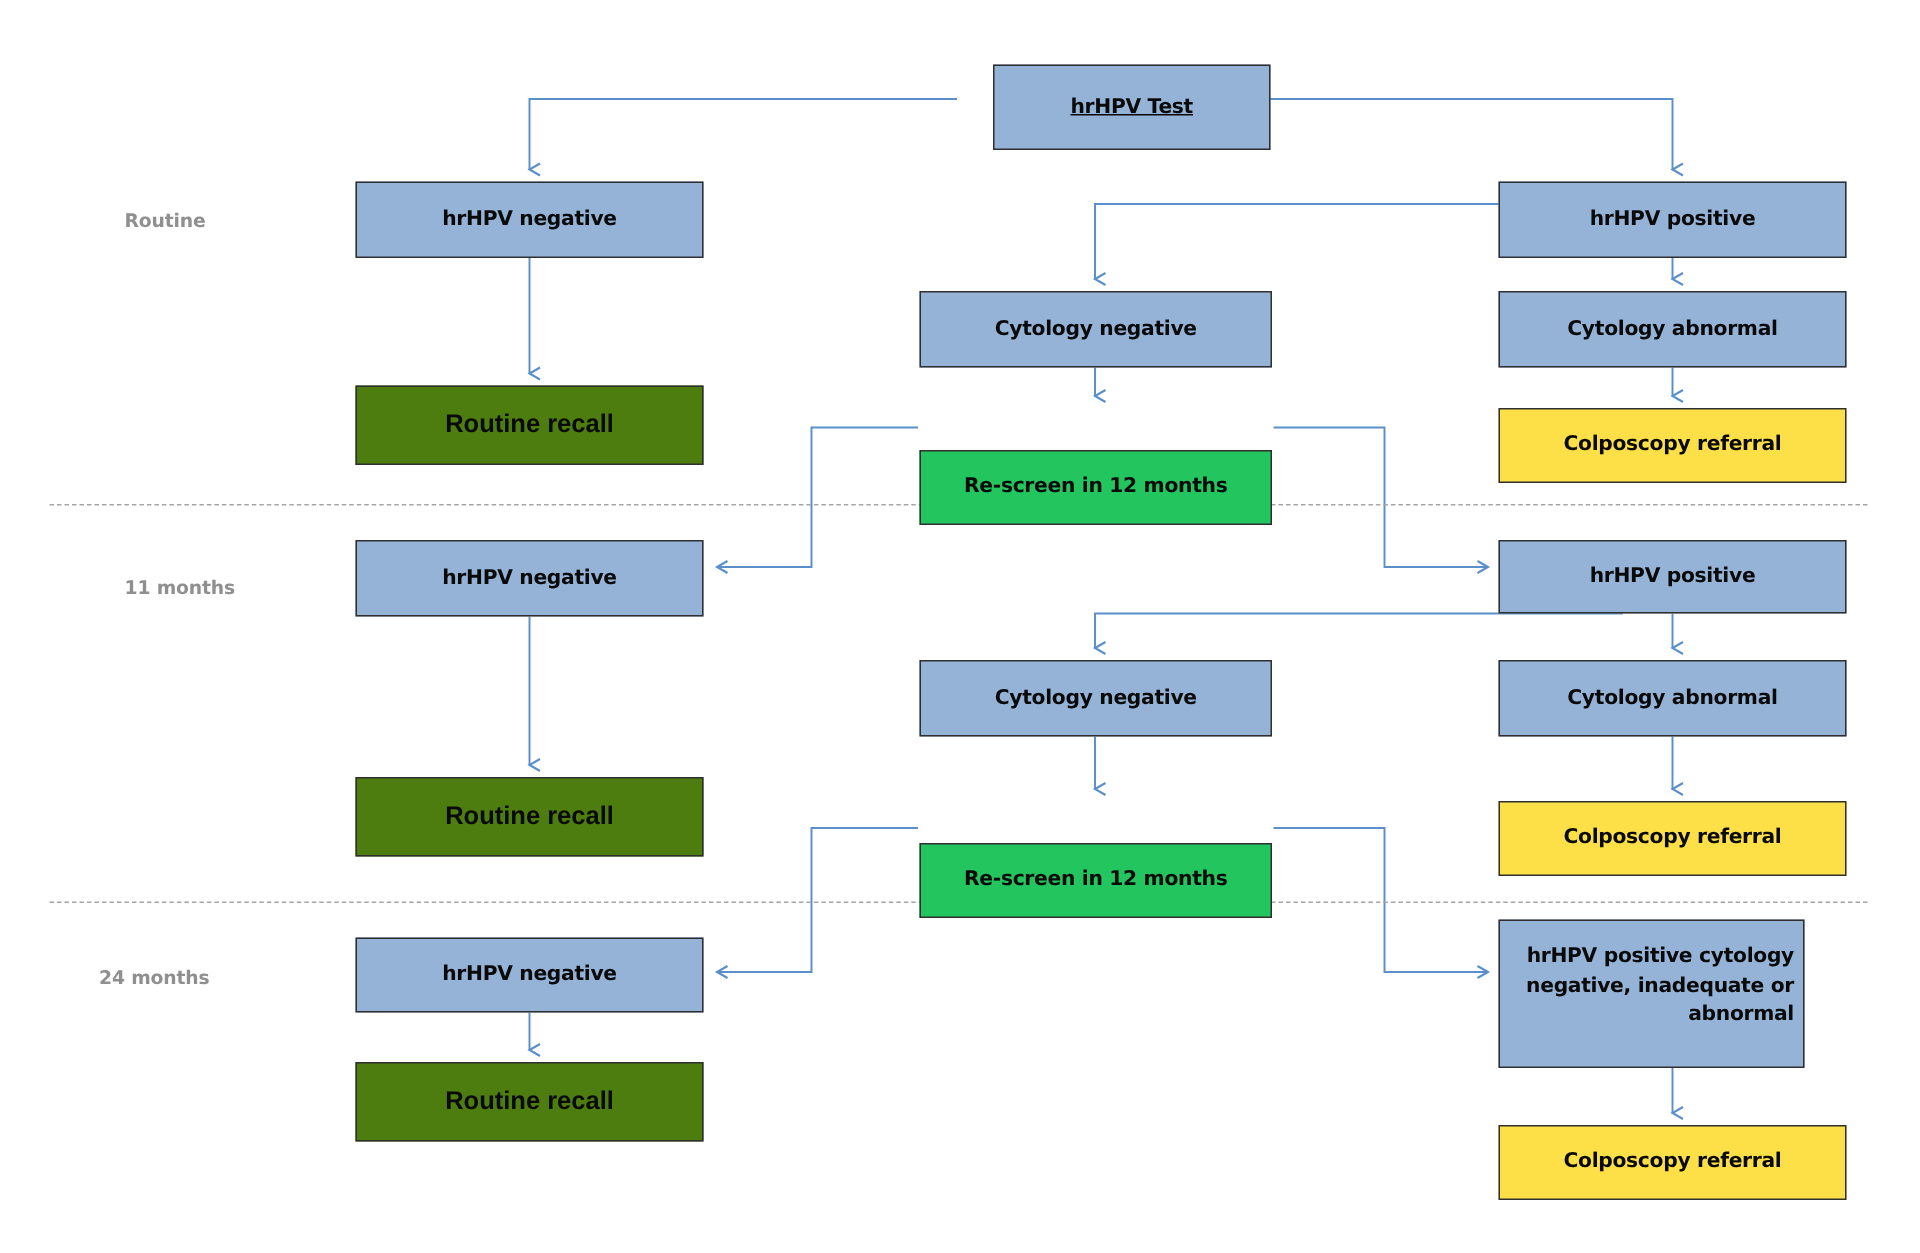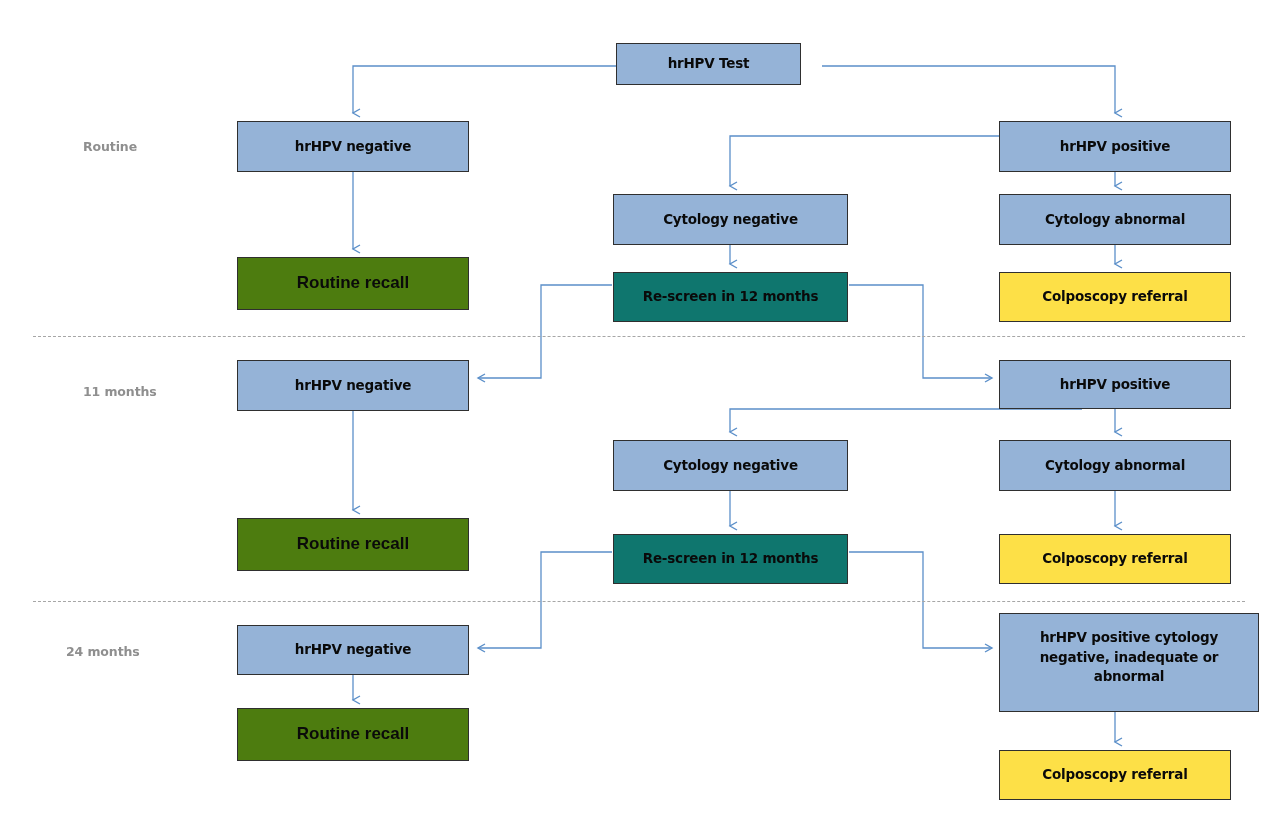--- a/index.html
+++ b/index.html
@@ -38,21 +38,21 @@
     font-weight: bold;
     font-size: 13.5px;
     color: #0a0a0a;
     letter-spacing: -0.2px;
     line-height: 1.45;
     padding: 0 6px;
     z-index: 3;
   }
   .node.blue   { background: #95b3d7; }
   .node.green  { background: #4d7c0f; }
-  .node.orange { background: #0f766e; }
+  .node.orange { background: #22c55e; margin-top: 28px; }
   .node.red    { background: #fde047; }
 
   
   .node.green {
     font-family: "Liberation Sans", sans-serif;
     font-weight: bold;
     font-size: 17px;
     letter-spacing: 0px;
   }
   .node.multiline {
@@ -131,21 +131,21 @@
     </g>
   </svg>
 
   <div class="divider" style="left:33px; top:336px; width:1212px;"></div>
   <div class="divider" style="left:33px; top:601px; width:1212px;"></div>
 
   <div class="stage-label" style="left:83px; top:139px;">Routine</div>
   <div class="stage-label" style="left:83px; top:384px;">11 months</div>
   <div class="stage-label" style="left:66px; top:644px;">24 months</div>
 
-  <div class="node blue" style="left:616px; top:43px; width:185px; height:42px;">hrHPV Test</div>
+  <div class="node blue" style="left:662px; top:43px; width:185px; height:57px;text-decoration:underline;">hrHPV Test</div>
 
   <div class="node blue" style="left:237px; top:121px; width:232px; height:51px;">hrHPV negative</div>
 
   <div class="node blue" style="left:999px; top:121px; width:232px; height:51px;">hrHPV positive</div>
 
   <div class="node blue" style="left:613px; top:194px; width:235px; height:51px;">Cytology negative</div>
 
   <div class="node blue" style="left:999px; top:194px; width:232px; height:51px;">Cytology abnormal</div>
 
   <div class="node green" style="left:237px; top:257px; width:232px; height:53px;">Routine recall</div>
@@ -165,17 +165,17 @@
   <div class="node green" style="left:237px; top:518px; width:232px; height:53px;">Routine recall</div>
 
   <div class="node orange" style="left:613px; top:534px; width:235px; height:50px;">Re-screen in 12 months</div>
 
   <div class="node red" style="left:999px; top:534px; width:232px; height:50px;">Colposcopy referral</div>
 
   <div class="node blue" style="left:237px; top:625px; width:232px; height:50px;">hrHPV negative</div>
 
   <div class="node green" style="left:237px; top:708px; width:232px; height:53px;">Routine recall</div>
 
-  <div class="node blue multiline" style="left:999px; top:613px; width:260px; height:99px;">hrHPV positive cytology negative, inadequate or abnormal</div>
+  <div class="node blue multiline" style="left:999px; top:613px; width:204px; height:99px;text-align:right;">hrHPV positive cytology negative, inadequate or abnormal</div>
 
   <div class="node red" style="left:999px; top:750px; width:232px; height:50px;">Colposcopy referral</div>
 
 </div>
 
 </body></html>

